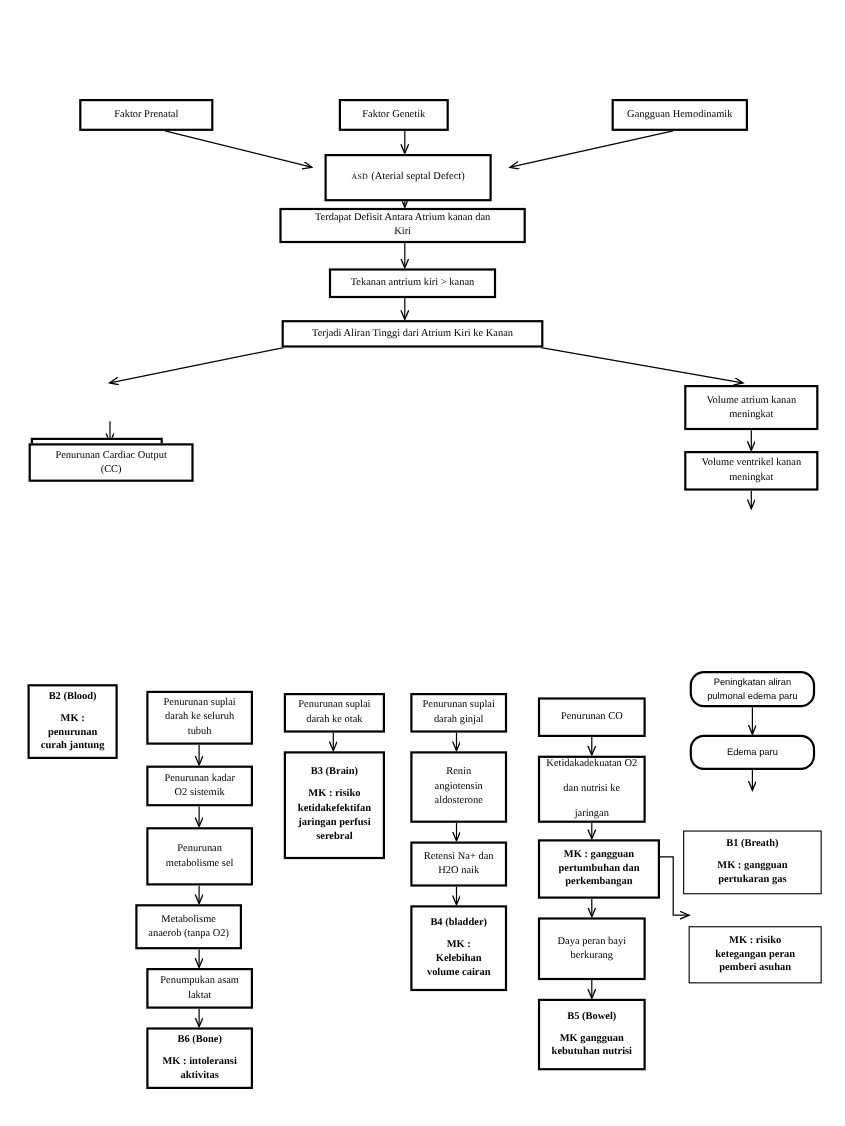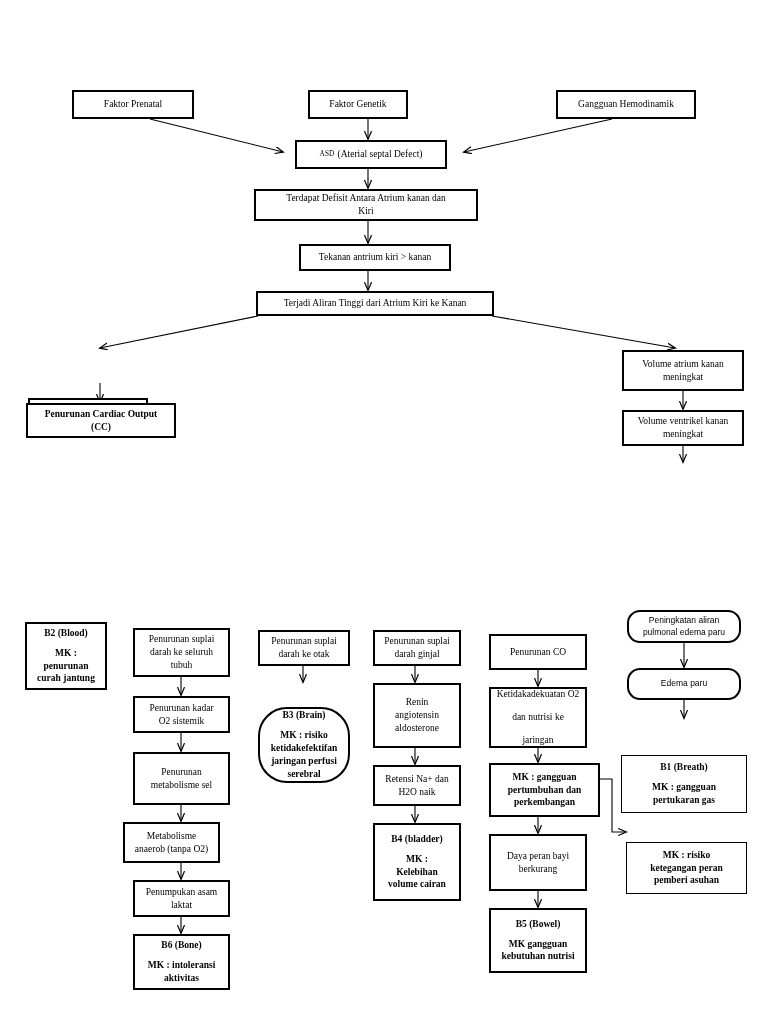--- a/index.html
+++ b/index.html
@@ -118,25 +118,25 @@
   </svg>
 
   <div class="node" style="left:72px; top:90px; width:122px; height:29px;">
     <span class="ln">Faktor Prenatal</span>
   </div>
 
   <div class="node" style="left:308px; top:90px; width:100px; height:29px;">
     <span class="ln">Faktor Genetik</span>
   </div>
 
-  <div class="node" style="left:556px; top:90px; width:140px; height:29px;">
+  <div class="node" style="left:556px; top:90px; width:124px; height:29px;">
     <span class="ln">Gangguan Hemodinamik</span>
   </div>
 
-  <div class="node" style="left:295px; top:140px; width:152px; height:29px; flex-direction:row; gap:3px;">
+  <div class="node" style="left:295px; top:140px; width:152px; height:43px; flex-direction:row; gap:3px;">
     <span class="ln smallcaps">ASD</span>
     <span class="ln">(Aterial septal Defect)</span>
   </div>
 
   <div class="node" style="left:254px; top:189px; width:224px; height:32px;">
     <span class="ln">Terdapat Defisit Antara Atrium kanan dan</span>
     <span class="ln">Kiri</span>
   </div>
 
   <div class="node" style="left:299px; top:244px; width:152px; height:27px;">
@@ -145,21 +145,21 @@
 
   <div class="node" style="left:256px; top:291px; width:238px; height:25px;">
     <span class="ln">Terjadi Aliran Tinggi dari Atrium Kiri ke Kanan</span>
   </div>
 
   <div class="node" style="left:28px; top:350px; width:120px; height:33px;margin-top:48px;">
     <span class="ln">Volume ventrikel kiri</span>
     <span class="ln faint small">menurun</span>
   </div>
 
-  <div class="node" style="left:26px; top:403px; width:150px; height:35px;font-weight:bold;">
+  <div class="node" style="left:26px; top:403px; width:150px; height:35px;">
     <span class="ln">Penurunan Cardiac Output</span>
     <span class="ln">(CC)</span>
   </div>
 
   <div class="node" style="left:622px; top:350px; width:122px; height:41px;">
     <span class="ln">Volume atrium kanan</span>
     <span class="ln">meningkat</span>
   </div>
 
   <div class="node" style="left:622px; top:410px; width:122px; height:36px;">
@@ -204,21 +204,21 @@
     <span class="ln">B6 (Bone)</span>
     <span class="ln spaced">MK : intoleransi</span>
     <span class="ln">aktivitas</span>
   </div>
 
   <div class="node" style="left:258px; top:630px; width:92px; height:36px;">
     <span class="ln">Penurunan suplai</span>
     <span class="ln">darah ke otak</span>
   </div>
 
-  <div class="node bold" style="left:258px; top:707px; width:92px; height:76px;border-radius:29px;">
+  <div class="node bold" style="left:258px; top:683px; width:92px; height:98px;">
     <span class="ln">B3 (Brain)</span>
     <span class="ln spaced">MK : risiko</span>
     <span class="ln">ketidakefektifan</span>
     <span class="ln">jaringan perfusi</span>
     <span class="ln">serebral</span>
   </div>
 
   <div class="node" style="left:373px; top:630px; width:88px; height:36px;">
     <span class="ln">Penurunan suplai</span>
     <span class="ln">darah ginjal</span>

